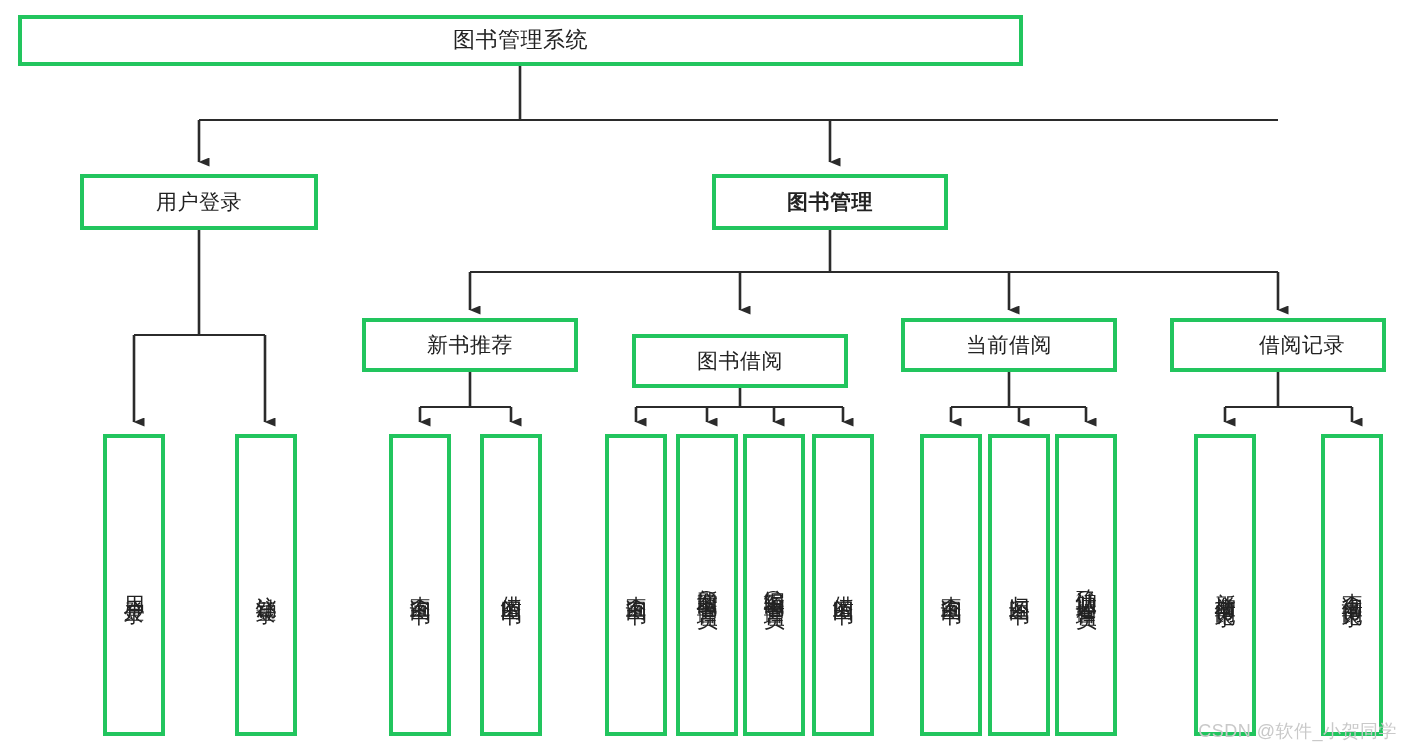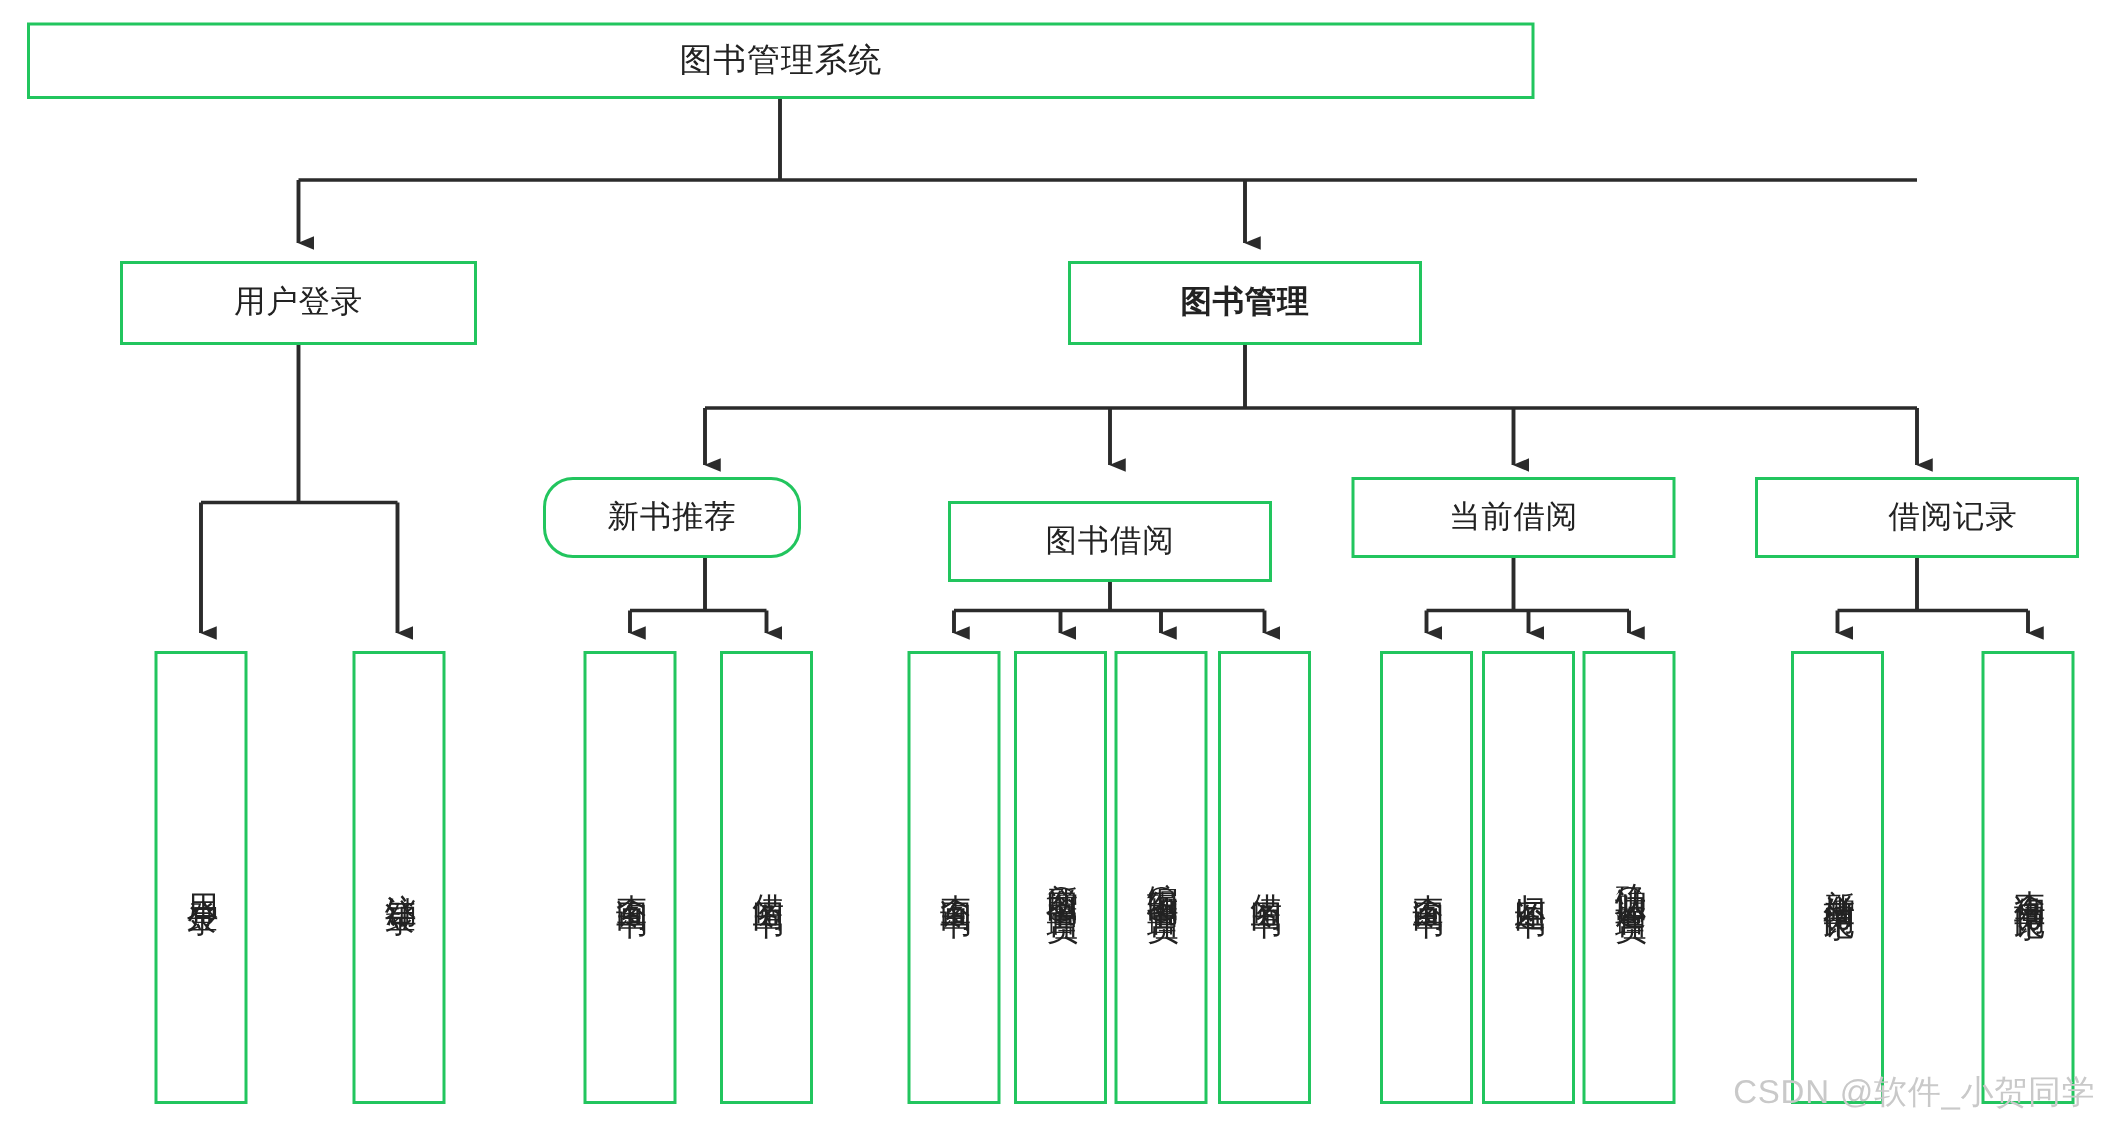--- a/index.html
+++ b/index.html
@@ -20,21 +20,21 @@
   #diagram-svg {
     position: absolute;
     left: 0;
     top: 0;
     width: 1405px;
     height: 747px;
   }
   .node-box {
     position: absolute;
     box-sizing: border-box;
-    border: 2px solid #22c55e;
+    border: 4px solid #22c55e;
     background: #ffffff;
     display: flex;
     align-items: center;
     justify-content: center;
     color: #222222;
     text-align: center;
   }
   .node-h {
     font-size: 21px;
     letter-spacing: 0.5px;
@@ -55,21 +55,21 @@
   }
   .node-v span {
     writing-mode: vertical-rl;
     text-orientation: upright;
     display: block;
   }
   #watermark {
     position: absolute;
     right: 8px;
     bottom: 4px;
-    font-size: 22px;
+    font-size: 18px;
     color: #c9c9c9;
     letter-spacing: 0.5px;
     white-space: nowrap;
     pointer-events: none;
   }
 </style>
 </head>
 <body>
 
 <div id="diagram-root">
@@ -141,21 +141,21 @@
   </div>
 
   <div class="node-box node-h" style="left:80px; top:174px; width:238px; height:56px;">
     <span>用户登录</span>
   </div>
 
   <div class="node-box node-h" style="left:712px; top:174px; width:236px; height:56px;font-weight:bold;">
     <span>图书管理</span>
   </div>
 
-  <div class="node-box node-h" style="left:362px; top:318px; width:172px; height:54px;border-radius:20px;">
+  <div class="node-box node-h" style="left:362px; top:318px; width:216px; height:54px;">
     <span>新书推荐</span>
   </div>
 
   <div class="node-box node-h" style="left:632px; top:334px; width:216px; height:54px;">
     <span>图书借阅</span>
   </div>
 
   <div class="node-box node-h" style="left:901px; top:318px; width:216px; height:54px;">
     <span>当前借阅</span>
   </div>

